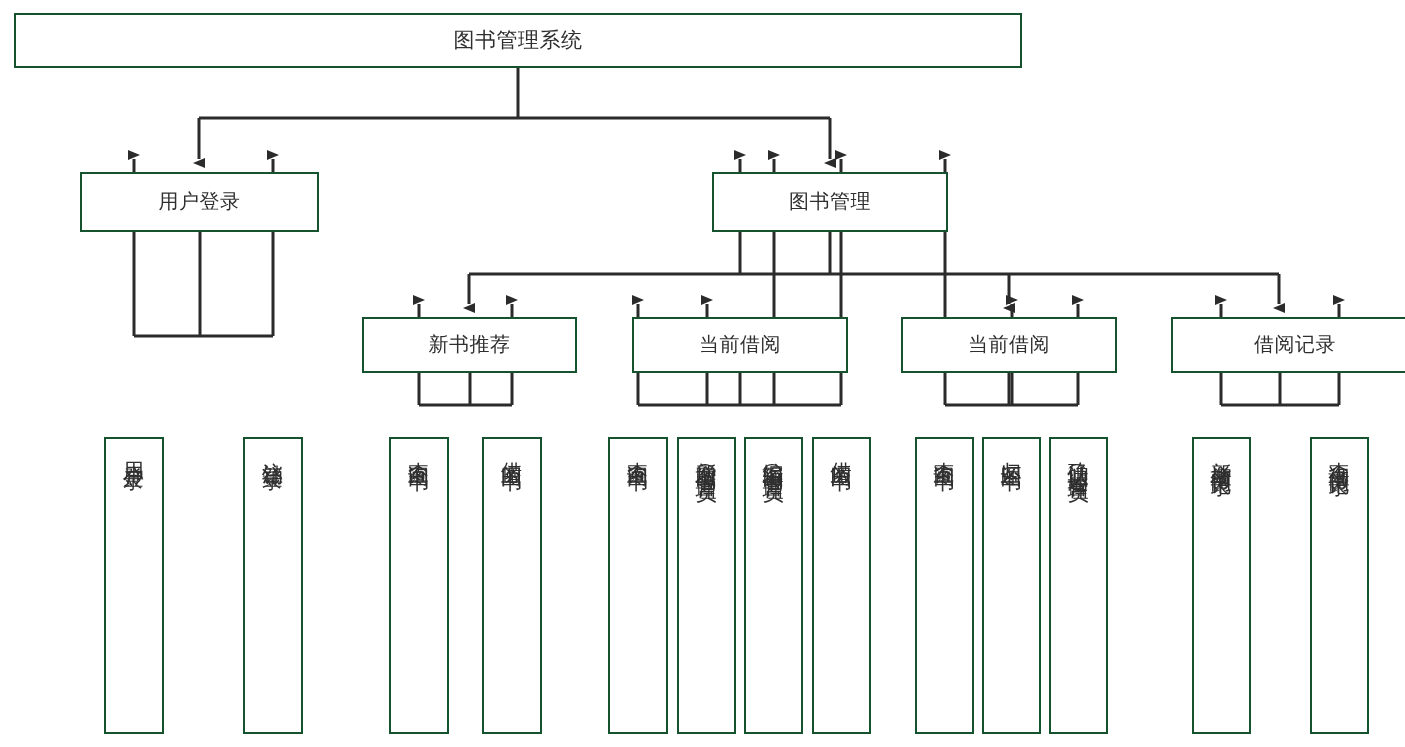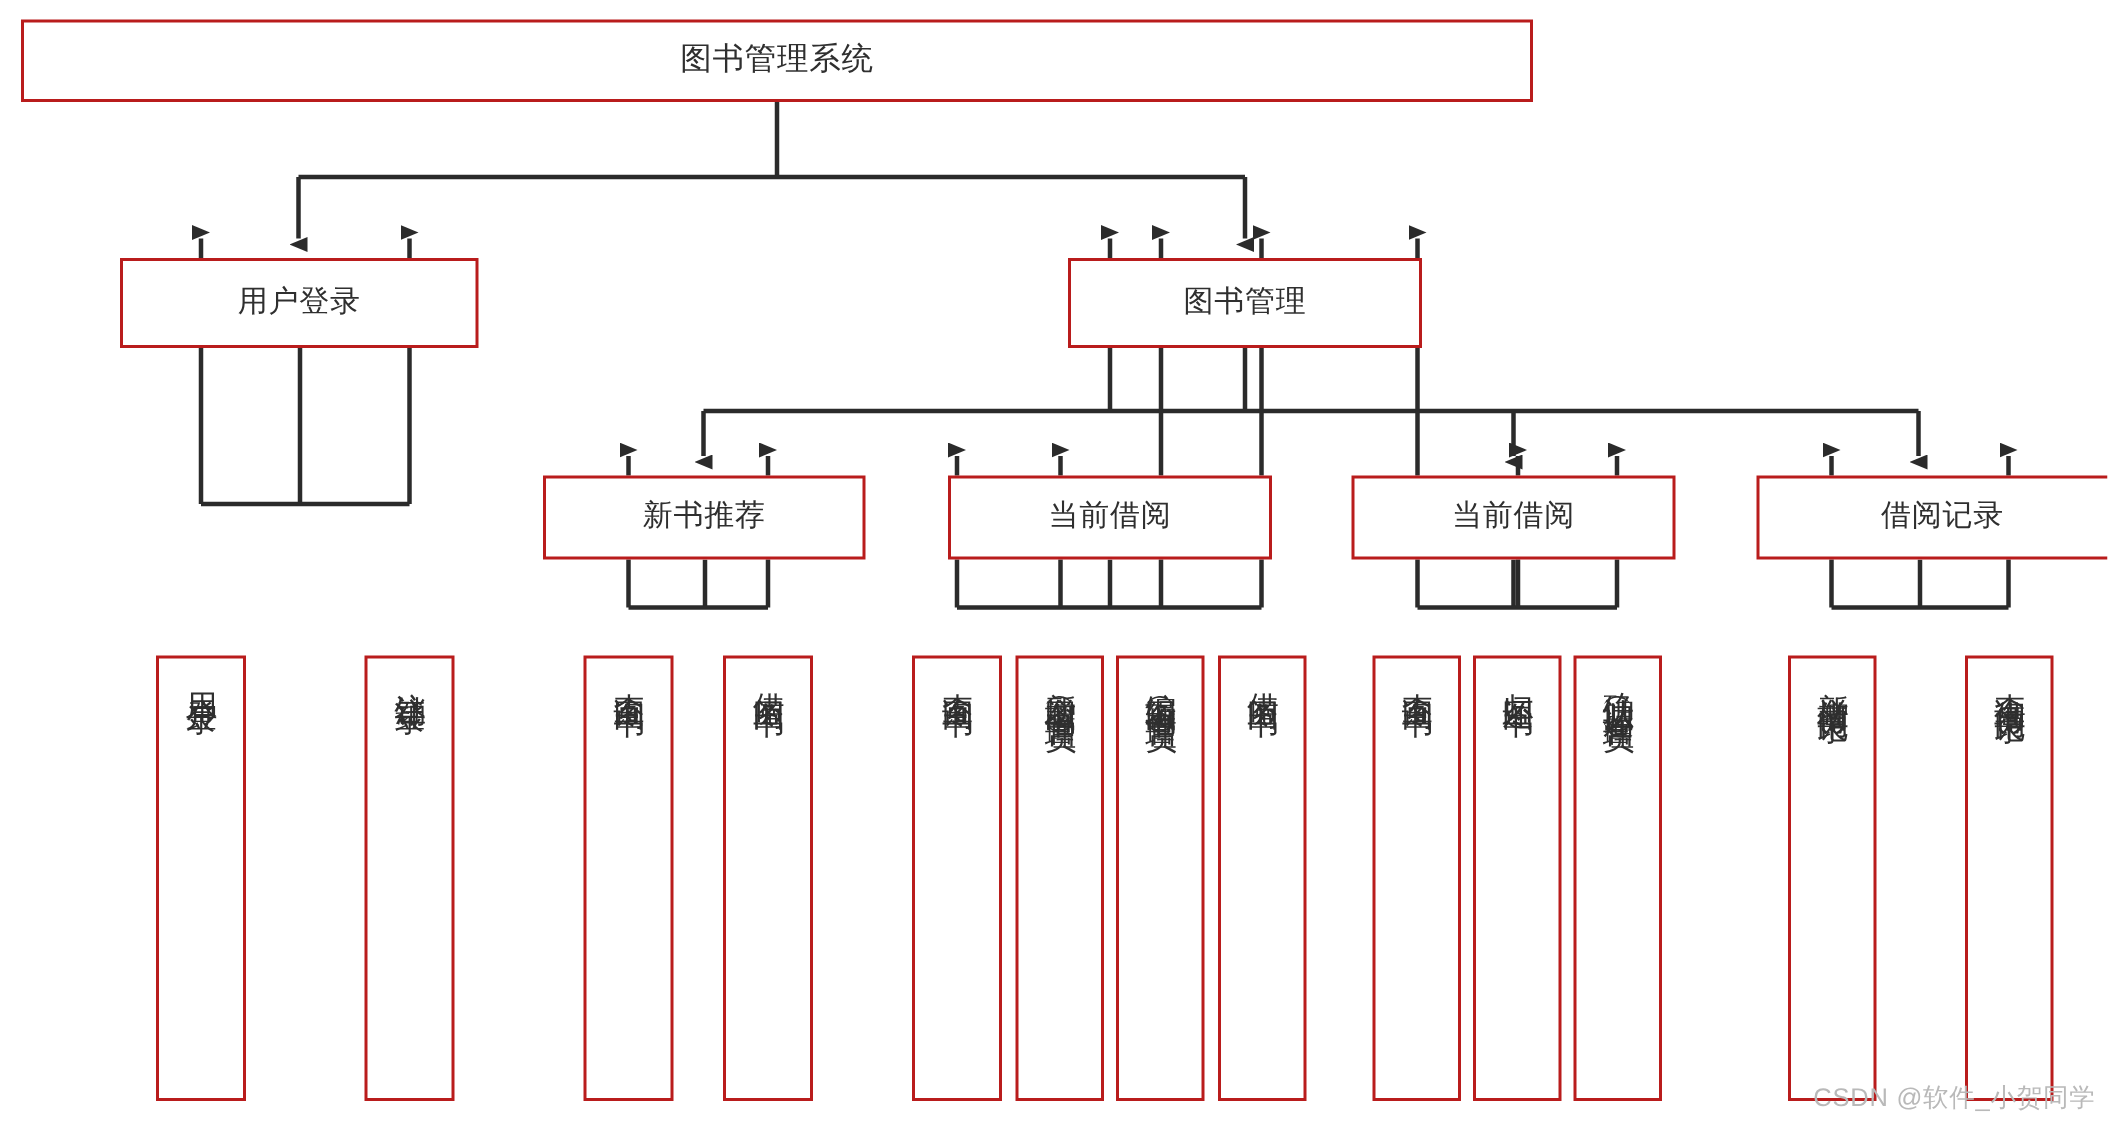--- a/index.html
+++ b/index.html
@@ -22,21 +22,21 @@
     left: 0;
     top: 0;
     width: 1405px;
     height: 747px;
     pointer-events: none;
   }
   .node {
     position: absolute;
     box-sizing: border-box;
     background: #ffffff;
-    border: 2px solid #b91c1c;
+    border: 2px solid #14532d;
     display: flex;
     align-items: center;
     justify-content: center;
     color: #2f2f2f;
     z-index: 2;
   }
   .node .label {
     display: block;
     text-align: center;
     line-height: 1.18;
@@ -179,14 +179,13 @@
         <span class="label">确认归还（管理员）</span>
       </div>
       <div class="node vert " style="left: 1192px; top: 437px; width: 59px; height: 297px;">
         <span class="label">新增借阅记录</span>
       </div>
       <div class="node vert " style="left: 1310px; top: 437px; width: 59px; height: 297px;">
         <span class="label">查询借阅记录</span>
       </div>
     </div>
 
-  <div class="watermark">CSDN @软件_小贺同学</div>
 </div>
 
 </body></html>

